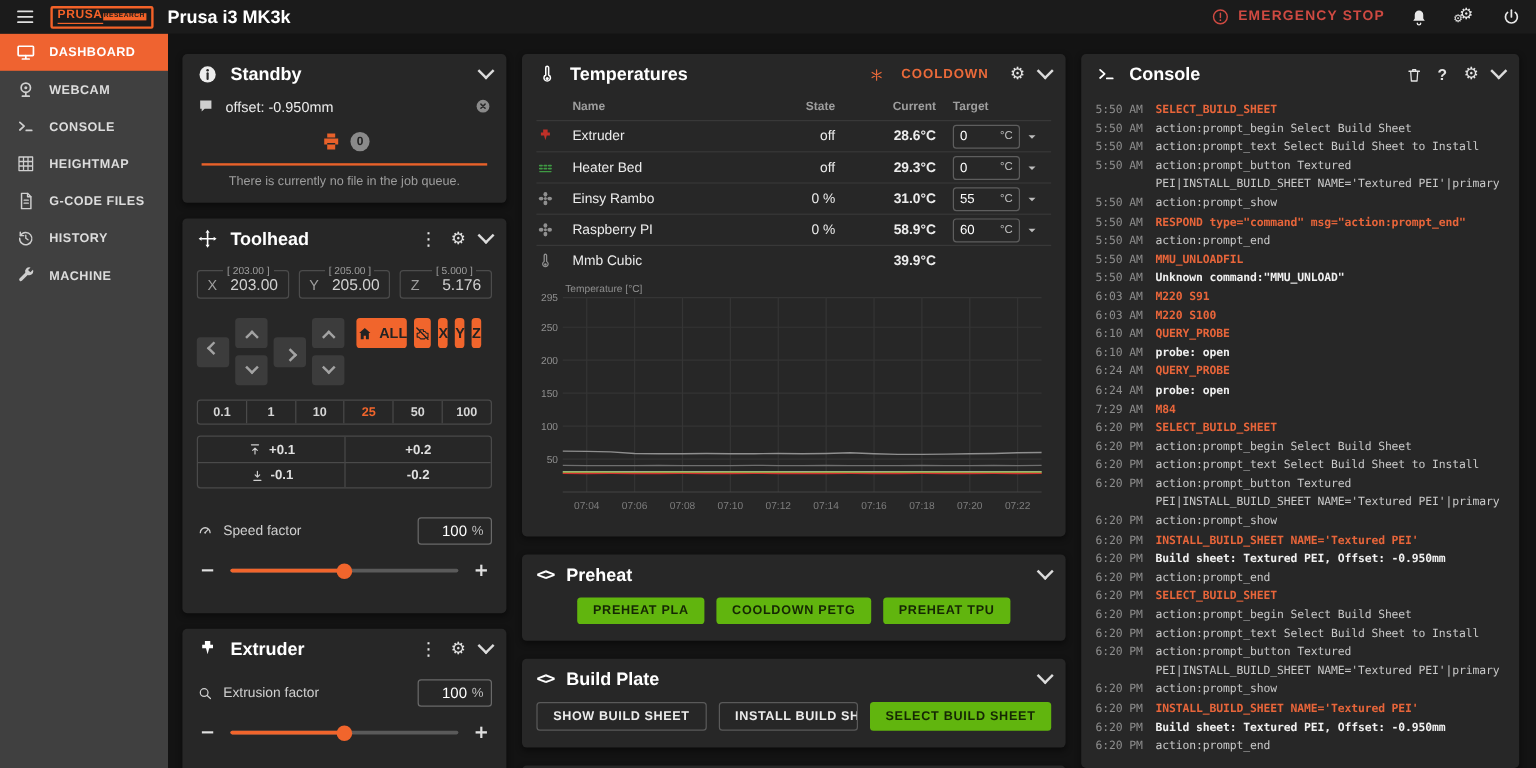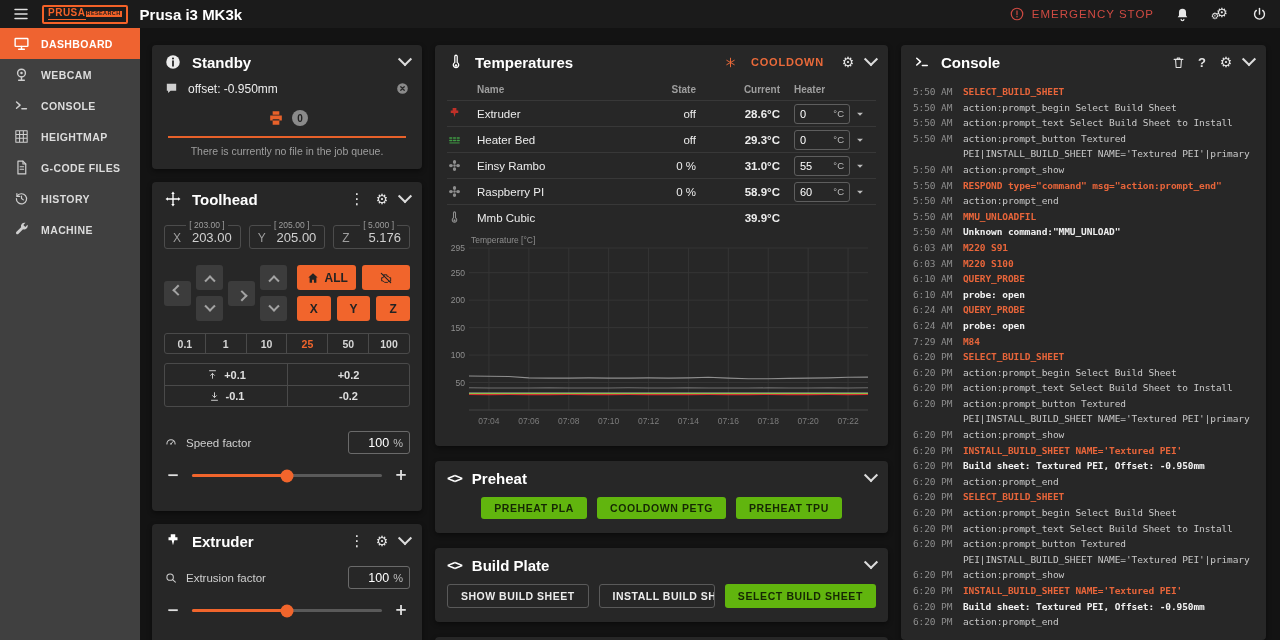--- a/index.html
+++ b/index.html
@@ -11,21 +11,21 @@
   
   .topbar{height:28px;background:#1b1b1b;display:flex;align-items:center;padding:0 12px;gap:12px;position:relative;z-index:5}
   .menu-btn{width:18px;height:18px;color:#e0e0e0;cursor:pointer}
   .logo{background:#1b1b1b;border:2px solid #f46228;border-radius:2px;padding:1px 4px 2px;display:flex;align-items:center;line-height:1;cursor:pointer}
   .logo .l1{color:#f46228;font-weight:bold;font-size:10px;letter-spacing:.5px;border-bottom:1.5px solid #f46228;padding-bottom:1px}
   .logo .l2{background:#f46228;color:#1b1b1b;font-weight:bold;font-size:5.5px;letter-spacing:.4px;padding:0 1px;margin-top:1px}
   .apptitle{font-size:15px;font-weight:bold;color:#fff}
   .topbar-right{margin-left:auto;display:flex;align-items:center;gap:20px}
   .estop{display:flex;align-items:center;gap:7px;color:#cf4a42;cursor:pointer}
   .estop .ic{width:16px;height:16px}
-  .estop .lbl{font-size:11.5px;font-weight:normal;letter-spacing:1px}
+  .estop .lbl{font-size:11.5px;font-weight:bold;letter-spacing:1px}
   .tb-ic{width:17px;height:17px;color:#e8e8e8;cursor:pointer}
   .gears{position:relative;width:20px;height:18px;color:#e8e8e8;cursor:pointer}
   .gears .g1{position:absolute;left:5px;top:1px;font-size:13px}
   .gears .g2{position:absolute;left:0px;top:7px;font-size:9px}
   
   .layout{display:flex;height:612px}
   .sidebar{width:140px;background:#404040;flex:none}
   .side-item{height:31px;display:flex;align-items:center;gap:11px;padding:0 13px;cursor:pointer;color:#dcdcdc}
   .side-item .ic{width:17px;height:17px;color:#cfcfcf}
   .side-item .lbl{font-size:10.5px;font-weight:bold;letter-spacing:.4px;white-space:nowrap}
@@ -68,21 +68,21 @@
   .axes .val{flex:1;text-align:right;font-size:13px;color:#d0d0d0}
   .ctl{display:flex;gap:10px;margin-top:16px}
   .jog{display:flex;align-items:center;gap:5px}
   .jogcol{display:flex;flex-direction:column;gap:6px}
   .jbtn{width:27px;height:25px;background:#3c3c3c;border-radius:3px;display:flex;align-items:center;justify-content:center;cursor:pointer}
   .jbtn .c{width:8px;height:8px;border-right:2px solid #a3a3a3;border-bottom:2px solid #a3a3a3}
   .c.up{transform:rotate(-135deg) translate(-2px,-2px)}
   .c.down{transform:rotate(45deg) translate(-2px,-2px)}
   .c.left{transform:rotate(135deg) translate(-2px,2px)}
   .c.right{transform:rotate(-45deg) translate(-2px,2px)}
-  .homes{flex:1;display:flex;flex-direction:column;gap:6px}
+  .homes{flex:1;display:flex;gap:6px}
   .hrow{display:flex;gap:6px}
   .obtn{background:#f1652c;border-radius:3px;height:25px;display:flex;align-items:center;justify-content:center;gap:5px;color:#232323;font-size:12px;font-weight:bold;cursor:pointer;flex:1}
   .obtn .ic{width:14px;height:14px;color:#232323}
   .obtn.wide{flex:1.25}
   .steps{display:flex;border:1px solid #4a4a4a;border-radius:3px;margin-top:12px;overflow:hidden}
   .step{flex:1;height:19px;display:flex;align-items:center;justify-content:center;font-size:10.5px;font-weight:bold;color:#d6d6d6;border-left:1px solid #4a4a4a;cursor:pointer}
   .step:first-child{border-left:none}
   .step.sel{color:#f1652c}
   .zoff-label{display:flex;align-items:center;gap:8px;margin-top:26px;font-size:12px;color:#e4e4e4}
   .zoff-label .ic{width:15px;height:15px;color:#cfcfcf}
@@ -517,21 +517,21 @@
           <span class="hbtn">
               <span class="chev"></span>
             </span>
         </div>
         <div class="ttable" id="temp-table">
             <div class="trow head">
               <span class="tc-ic"></span>
               <span class="tc-name">Name</span>
               <span class="tc-state">State</span>
               <span class="tc-cur">Current</span>
-              <span class="tc-target">Heater</span>
+              <span class="tc-target">Target</span>
             </div>
             <div class="trow">
               <span class="tc-ic">
                 <span class="ic" style="color:#c03028">
                   <svg viewBox="0 0 24 24" fill="none" stroke="currentColor" stroke-width="2" stroke-linecap="round" stroke-linejoin="round">
                     <path d="M9 3h6v4h3v4h-4.2L12 17.5 10.2 11H6V7h3z" fill="currentColor" stroke="none"></path>
                   </svg>
                 </span>
               </span>
               <span class="tc-name">Extruder</span>

